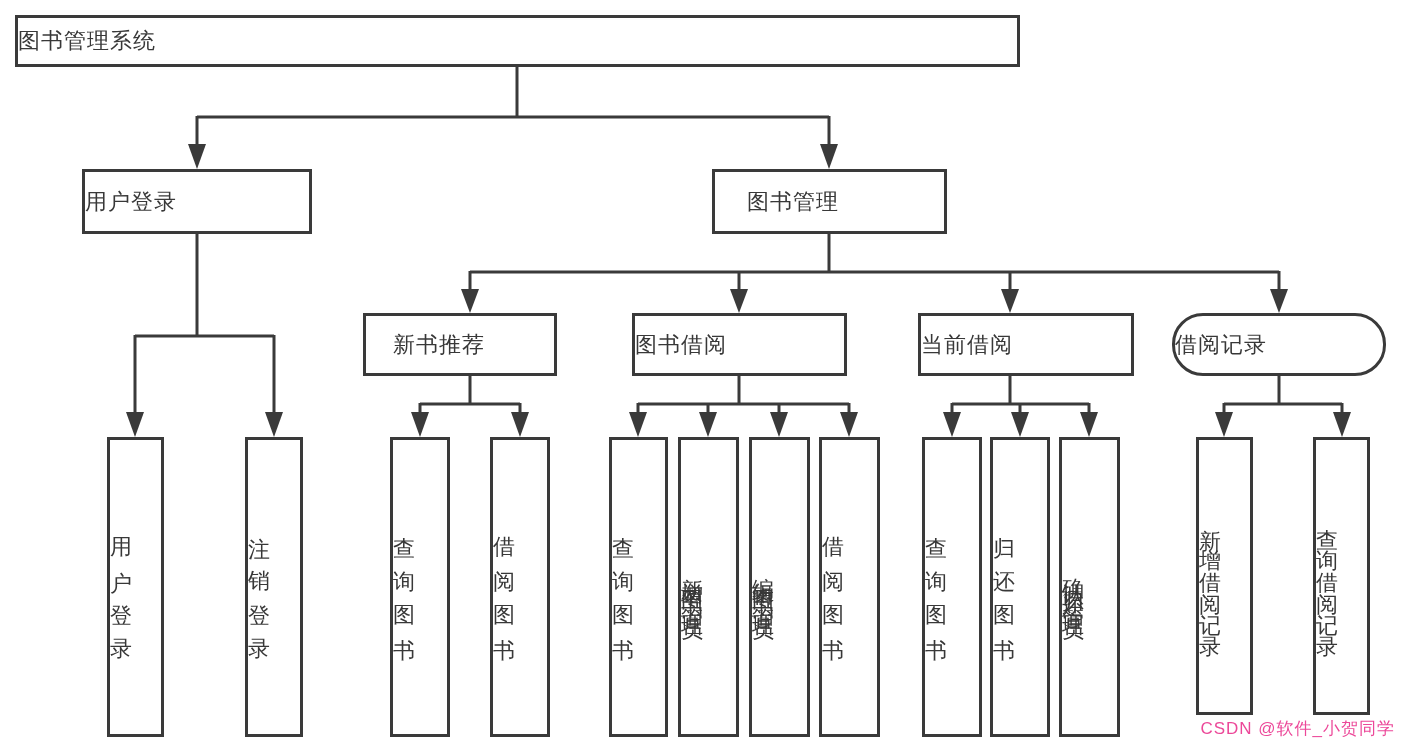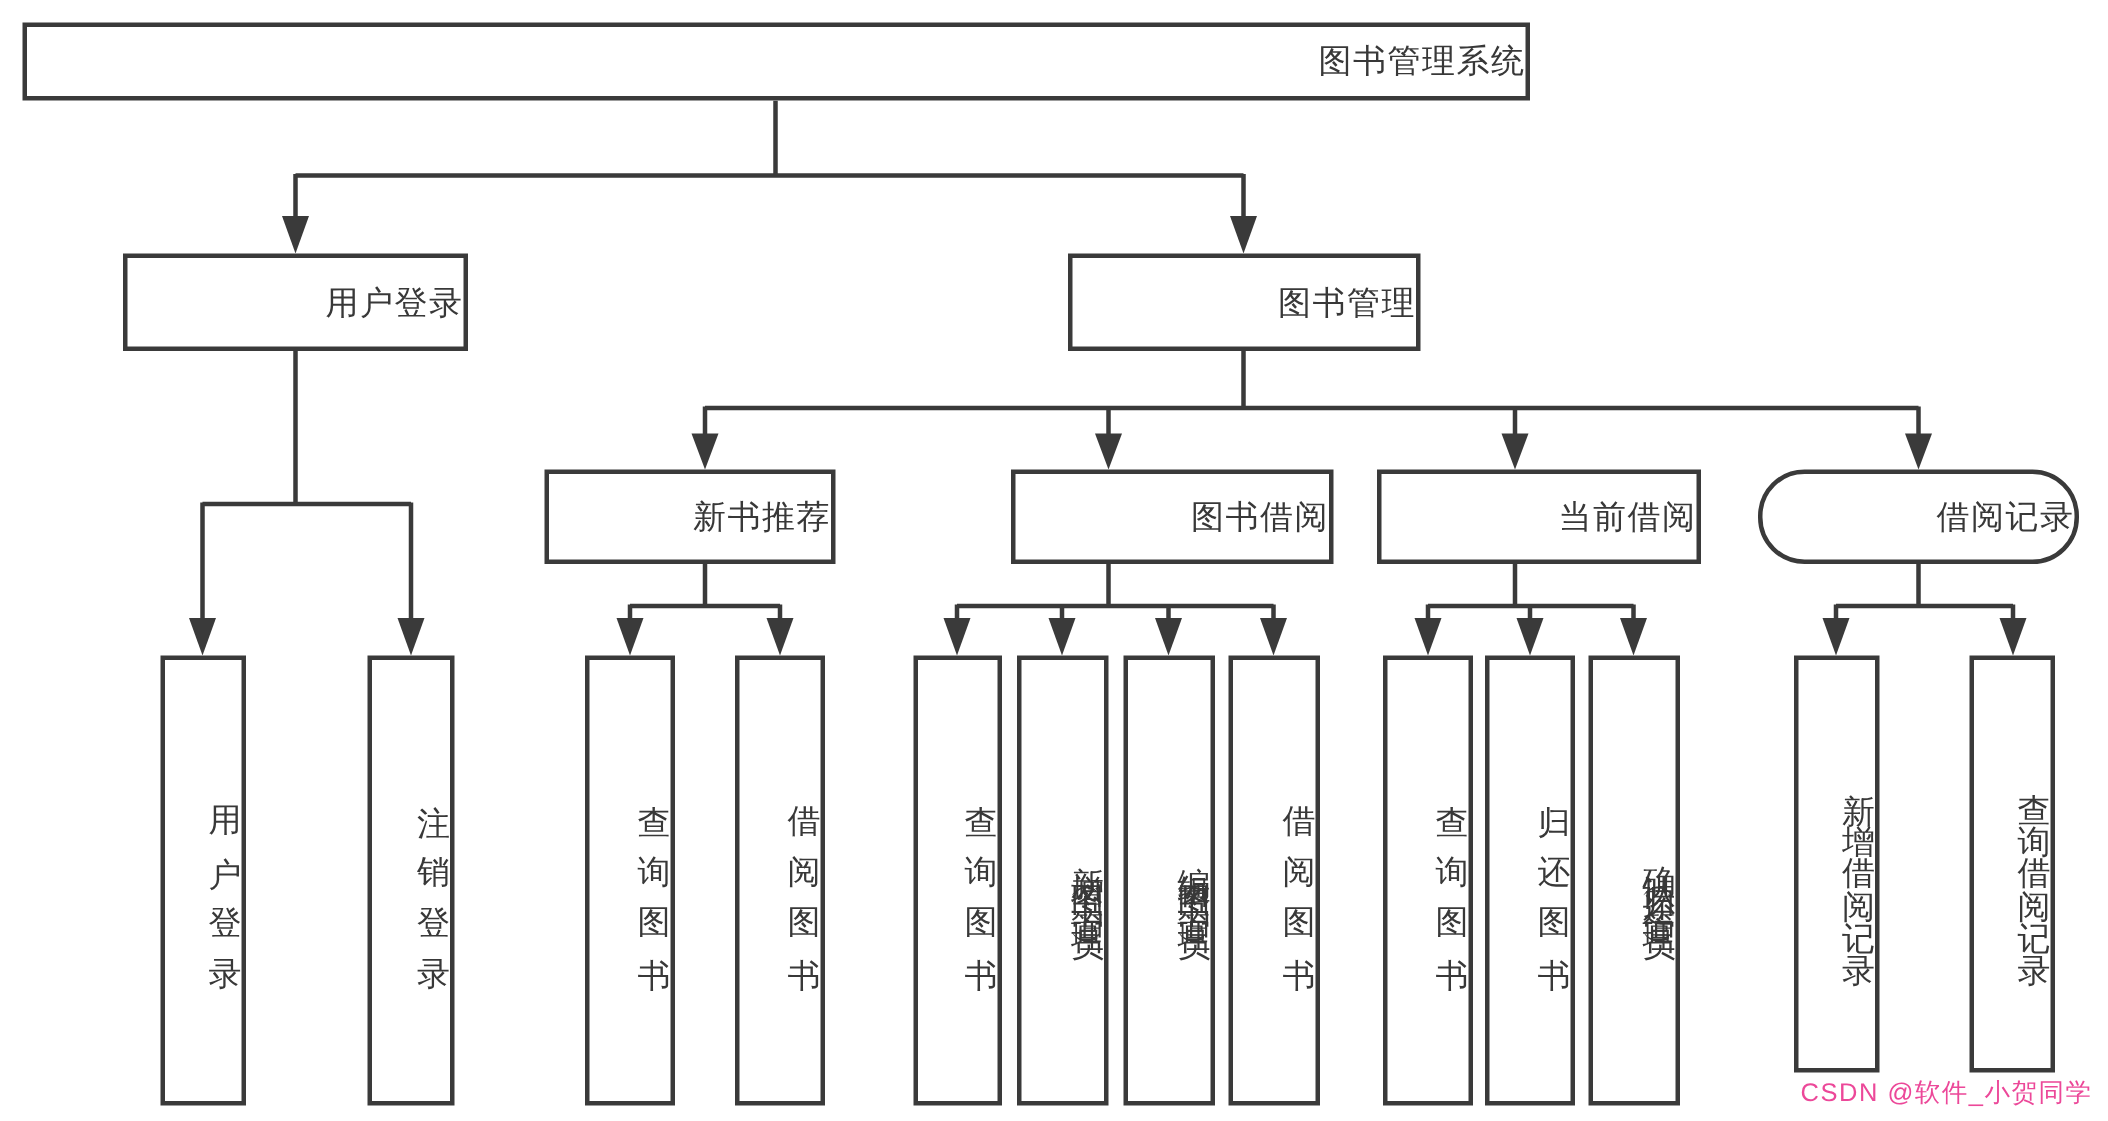--- a/index.html
+++ b/index.html
@@ -21,21 +21,21 @@
     top: 0;
     z-index: 1;
   }
   .box {
     position: absolute;
     box-sizing: border-box;
     border: 3px solid #3a3a3a;
     background: #ffffff;
     display: flex;
     align-items: center;
-    justify-content: flex-end;
+    justify-content: flex-start;
     z-index: 2;
   }
   .h-label {
     font-size: 22px;
     color: #383838;
     letter-spacing: 1px;
     white-space: nowrap;
   }
   .v-label {
     writing-mode: vertical-rl;
@@ -100,28 +100,28 @@
     </g>
   </svg>
 
   <div class="box" style="left:15px; top:15px; width:1005px; height:52px;">
     <span class="h-label">图书管理系统</span>
   </div>
 
   <div class="box" style="left:82px; top:169px; width:230px; height:65px;">
     <span class="h-label">用户登录</span>
   </div>
-  <div class="box" style="left:712px; top:169px; width:235px; height:65px;">
+  <div class="box" style="left:712px; top:169px; width:235px; height:65px;padding-left:32px;">
     <span class="h-label">图书管理</span>
   </div>
 
   <div class="box" style="left:363px; top:313px; width:194px; height:63px;padding-left:27px;">
     <span class="h-label">新书推荐</span>
   </div>
-  <div class="box" style="left:632px; top:313px; width:215px; height:63px;margin-left:42px;">
+  <div class="box" style="left:632px; top:313px; width:215px; height:63px;">
     <span class="h-label">图书借阅</span>
   </div>
   <div class="box" style="left:902px; top:313px; width:216px; height:63px;margin-left:16px;">
     <span class="h-label">当前借阅</span>
   </div>
   <div class="box" style="left:1172px; top:313px; width:214px; height:63px;border-radius:31px;">
     <span class="h-label">借阅记录</span>
   </div>
 
   <div class="box" style="left:107px; top:437px; width:57px; height:300px;">

